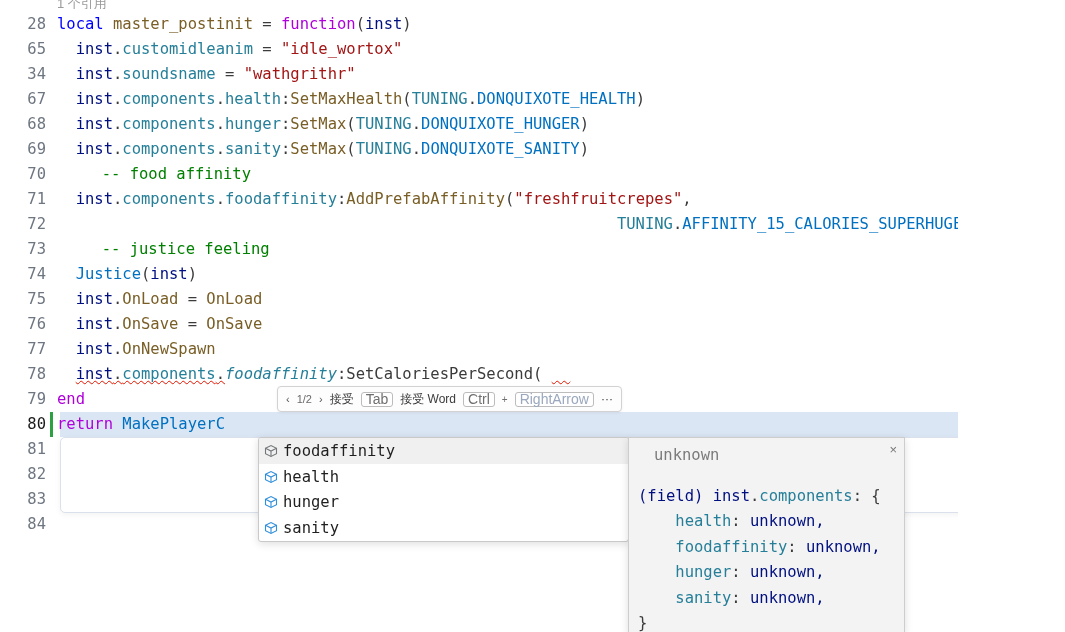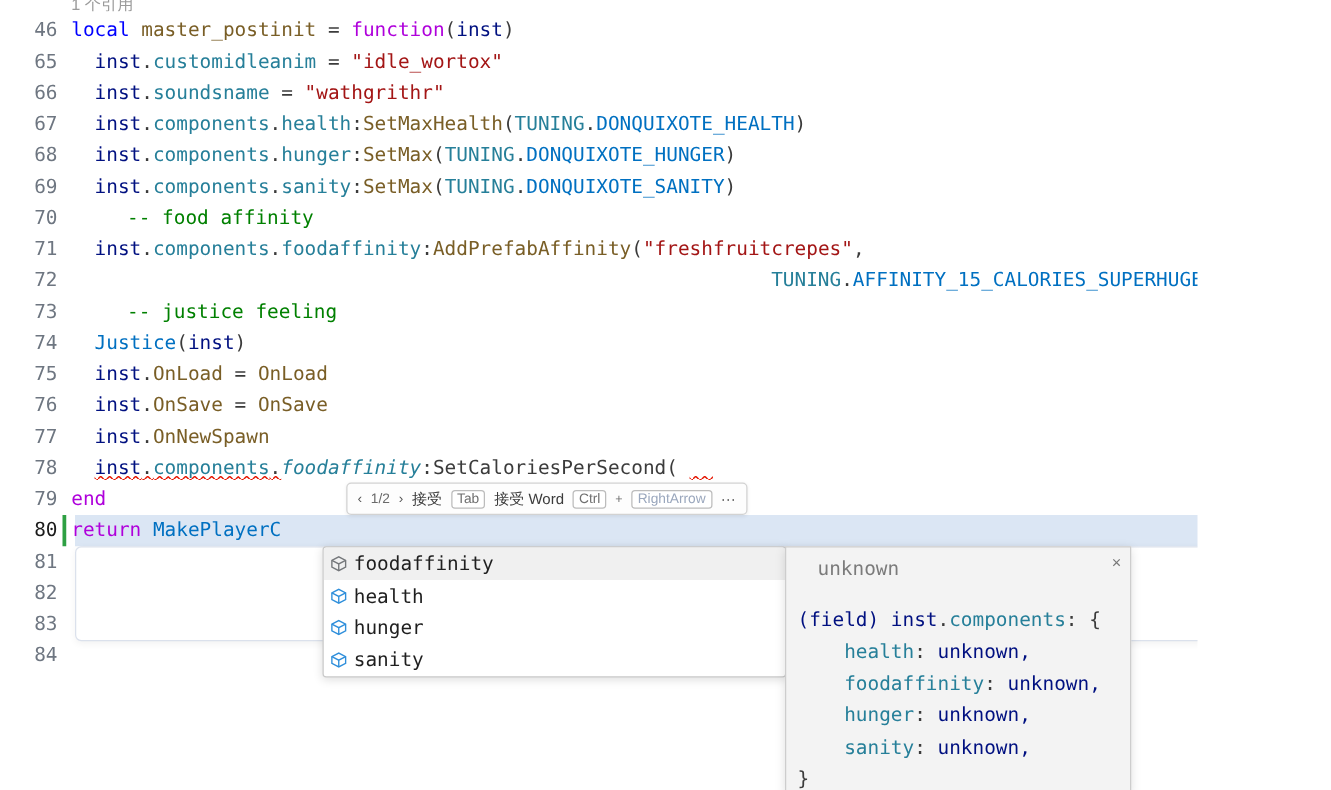--- a/index.html
+++ b/index.html
@@ -25,21 +25,21 @@
   
   #popup-placeholder{position:absolute;left:60px;top:437px;width:986px;height:74px;background:#fff;
     border:1px solid #dbe1ec;border-radius:5px;box-shadow:0 2px 6px rgba(0,0,0,.05);}
   
   #inline-toolbar{position:absolute;left:277px;top:386px;height:24px;display:flex;align-items:center;
     gap:7px;padding:0 8px;background:#fdfdfd;border:1px solid #d2d2d2;border-radius:4px;
     font-family:"Liberation Sans",sans-serif;font-size:12px;color:#3b3b3b;box-shadow:0 1px 3px rgba(0,0,0,.06);}
   .tb-btn{cursor:default;}
   .tb-chev{color:#555;font-size:11px;}
   .tb-counter{color:#6a6a6a;font-size:11px;}
-  .kbd{display:inline-block;border:1px solid #bcbcbc;border-radius:3px;padding:0 4px;font-size:11px;
+  .kbd{display:inline-block;border:1px solid #bcbcbc;border-radius:3px;padding:0 4px;font-size:14px;
     line-height:13px;color:#6f6f6f;background:#fff;}
   .kbd.dim{color:#9aa7bd;}
   .tb-plus{color:#6f6f6f;font-size:10px;}
   
   #suggest-list{position:absolute;left:258px;top:437px;width:369px;background:#fff;
     border:1px solid #c9c9c9;border-radius:3px;box-shadow:0 2px 8px rgba(0,0,0,.13);overflow:hidden;}
   .sg-item{display:flex;align-items:center;height:25.7px;padding-left:4px;gap:4px;white-space:pre;color:#1f1f1f;}
   .sg-item.selected{background:#f0f0f0;}
   .sg-icon{width:16px;height:16px;flex:0 0 16px;color:var(--c-iconfield);display:flex;align-items:center;}
   .sg-item.selected .sg-icon{color:var(--c-iconfieldsel);}
@@ -57,23 +57,23 @@
 
 <div id="stage">
   <div id="codelens-clip">
     <span>1 个引用</span>
   </div>
 
   <div id="line-highlight"></div>
   <div id="gutter-change-bar"></div>
 
   <div id="gutter">
-      <div class="lnum">46</div>
+      <div class="lnum">28</div>
       <div class="lnum">65</div>
-      <div class="lnum">66</div>
+      <div class="lnum">34</div>
       <div class="lnum">67</div>
       <div class="lnum">68</div>
       <div class="lnum">69</div>
       <div class="lnum">70</div>
       <div class="lnum">71</div>
       <div class="lnum">72</div>
       <div class="lnum">73</div>
       <div class="lnum">74</div>
       <div class="lnum">75</div>
       <div class="lnum">76</div>

